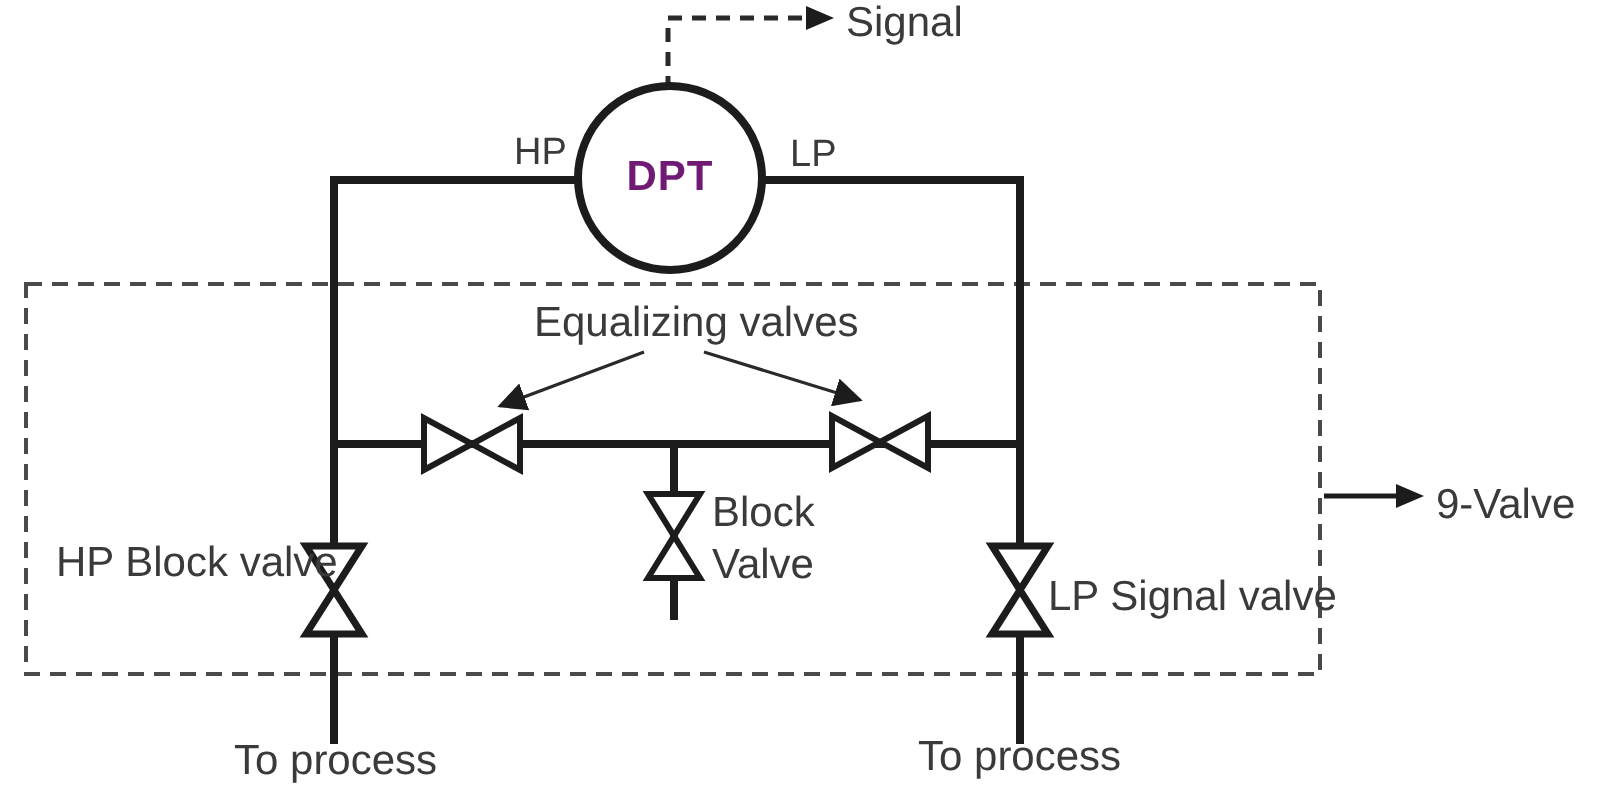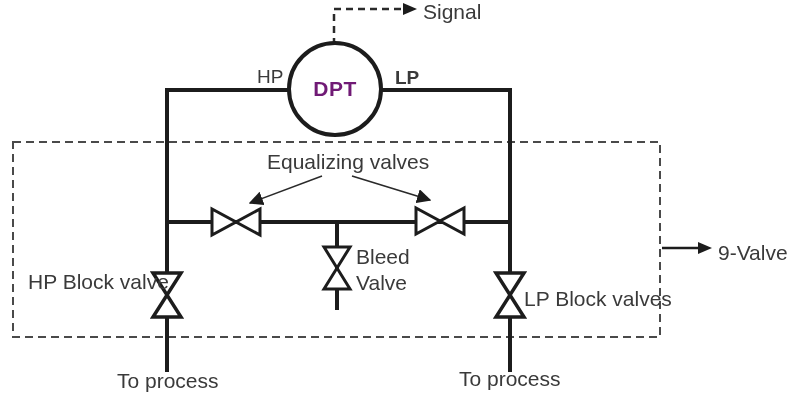--- a/index.html
+++ b/index.html
@@ -88,32 +88,32 @@
     <line x1="352" y1="176" x2="430" y2="200" stroke="#2a2a2a" stroke-width="1.6" marker-end="url(#thinArrow)"></line>
 
     <line x1="662" y1="248" x2="699" y2="248" stroke="#1c1c1c" stroke-width="2.5"></line>
     <polygon points="698,242 712,248 698,254" fill="#1c1c1c"></polygon>
   </svg>
 
   <div class="lbl" style="left:423px; top:0px;">Signal</div>
 
   <div class="lbl small" style="left:257px; top:67px;">HP</div>
 
-  <div class="lbl small" style="left:395px; top:68px;font-weight:bold;">LP</div>
+  <div class="lbl small" style="left:395px; top:68px;">LP</div>
 
   <div id="dpt-label-box" class="lbl bold-tag">DPT</div>
 
   <div class="lbl" style="left:267px; top:150px;">Equalizing valves</div>
 
-  <div class="lbl" style="left:356px; top:245px;">Bleed</div>
+  <div class="lbl" style="left:356px; top:245px;">Block</div>
   <div class="lbl" style="left:356px; top:271px;">Valve</div>
 
   <div class="lbl" style="left:28px; top:270px;">HP Block valve</div>
 
-  <div class="lbl" style="left:524px; top:287px;">LP Block valves</div>
+  <div class="lbl" style="left:524px; top:287px;">LP Signal valve</div>
 
   <div class="lbl" style="left:117px; top:369px;">To process</div>
 
   <div class="lbl" style="left:459px; top:367px;">To process</div>
 
   <div class="lbl" style="left:718px; top:241px;">9-Valve</div>
 
 </div>
 
 </body></html>

